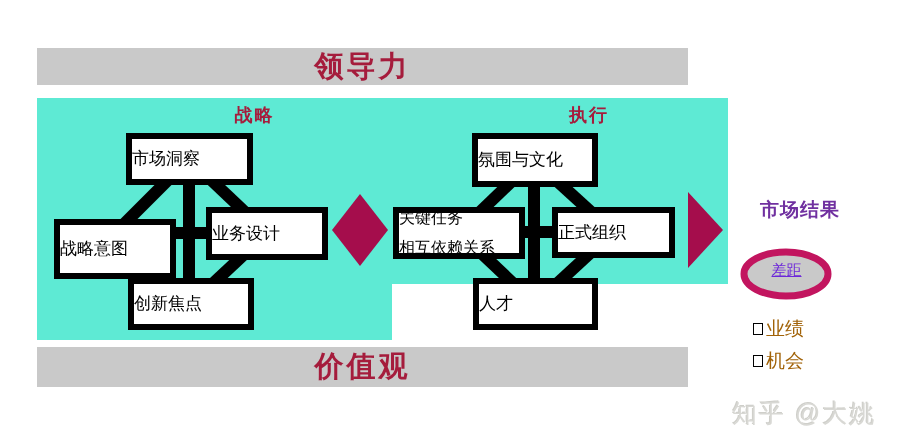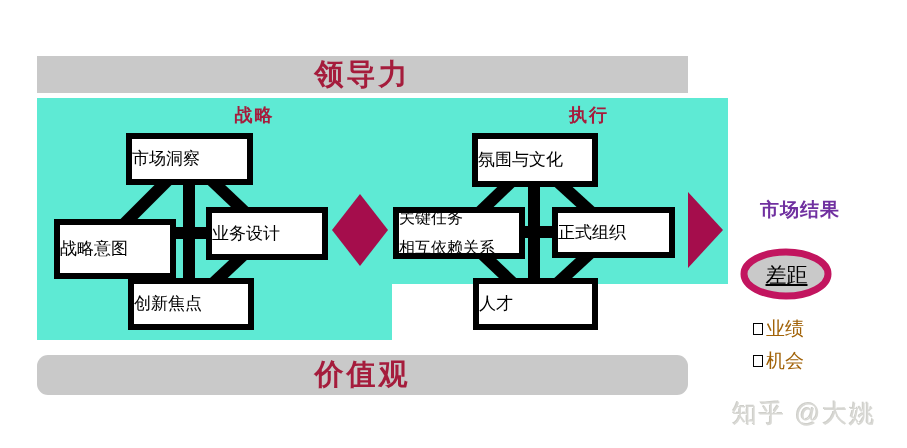--- a/index.html
+++ b/index.html
@@ -3,42 +3,41 @@
 <meta charset="utf-8">
 <style>
   html,body{margin:0;padding:0;background:#fff;}
   .canvas{
     position:relative;width:907px;height:448px;background:#ffffff;
     font-family:"Liberation Serif","DejaVu Serif",serif;overflow:hidden;
   }
   .graybar{
     position:absolute;background:#C9C9C9;display:flex;align-items:center;justify-content:center;
     z-index:1;
-    margin-top:8px;
   }
   .bar-label{color:#A51C3C;font-weight:bold;font-size:29px;letter-spacing:3px;}
   .panel{position:absolute;background:#5eead4;z-index:1;padding-left:40px;}
   .panel-title{
     position:absolute;width:100%;text-align:center;top:5px;
     color:#A51C3C;font-weight:bold;font-size:18px;letter-spacing:2px;
   }
   .svg-layer{position:absolute;left:0;top:0;z-index:2;}
   .node{
     position:absolute;background:#ffffff;border:6px solid #000;box-sizing:border-box;
     display:flex;flex-direction:column;align-items:flex-start;justify-content:center;
     z-index:3;color:#000;font-size:17px;text-align:center;line-height:1.15;
   }
   .node .small{font-size:16px;}
   .results-title{
     position:absolute;left:744px;top:197px;width:112px;text-align:center;
     color:#7030A0;font-weight:600;font-size:19px;letter-spacing:1px;z-index:3;
   }
   .gap-label{
     position:absolute;left:744px;top:261px;width:85px;text-align:center;
-    color:#000000;font-size:21px;text-decoration:underline;z-index:4;
+    color:#6d28d9;font-size:15px;text-decoration:underline;z-index:4;
   }
   .bullets{position:absolute;left:753px;top:316px;z-index:3;}
   .bullet-row{display:flex;align-items:center;margin-bottom:6px;}
   .bullet-square{
     display:inline-block;width:8px;height:10px;border:1.5px solid #000;
     margin-right:3px;flex:0 0 auto;
   }
   .bullet-text{font-size:19px;color:#a16207;}
   .watermark{
     position:absolute;left:732px;top:397px;font-size:25px;letter-spacing:2px;
@@ -48,21 +47,21 @@
 </style>
 </head>
 <body>
 
 <div class="canvas">
 
   <div class="graybar" style="left:37px;top:48px;width:651px;height:37px;">
     <span class="bar-label">领导力</span>
   </div>
 
-  <div class="graybar" style="left:37px;top:347px;width:651px;height:40px;border-radius:11px;">
+  <div class="graybar" style="left:37px;top:347px;width:651px;height:40px;">
     <span class="bar-label">价值观</span>
   </div>
 
   <div class="panel" style="left:37px;top:98px;width:315px;height:242px;">
     <div class="panel-title">战略</div>
   </div>
 
   <div class="panel" style="left:370px;top:98px;width:318px;height:186px;">
     <div class="panel-title">执行</div>
   </div>

